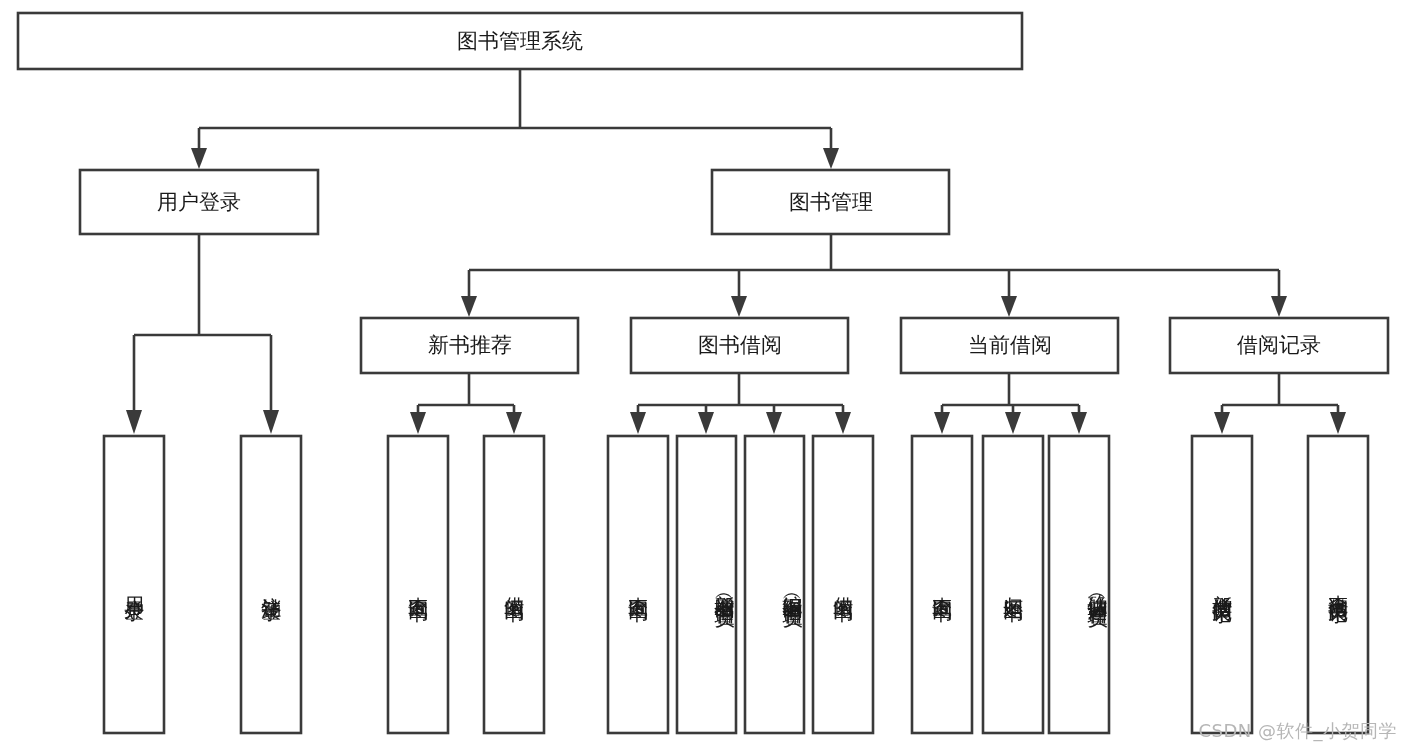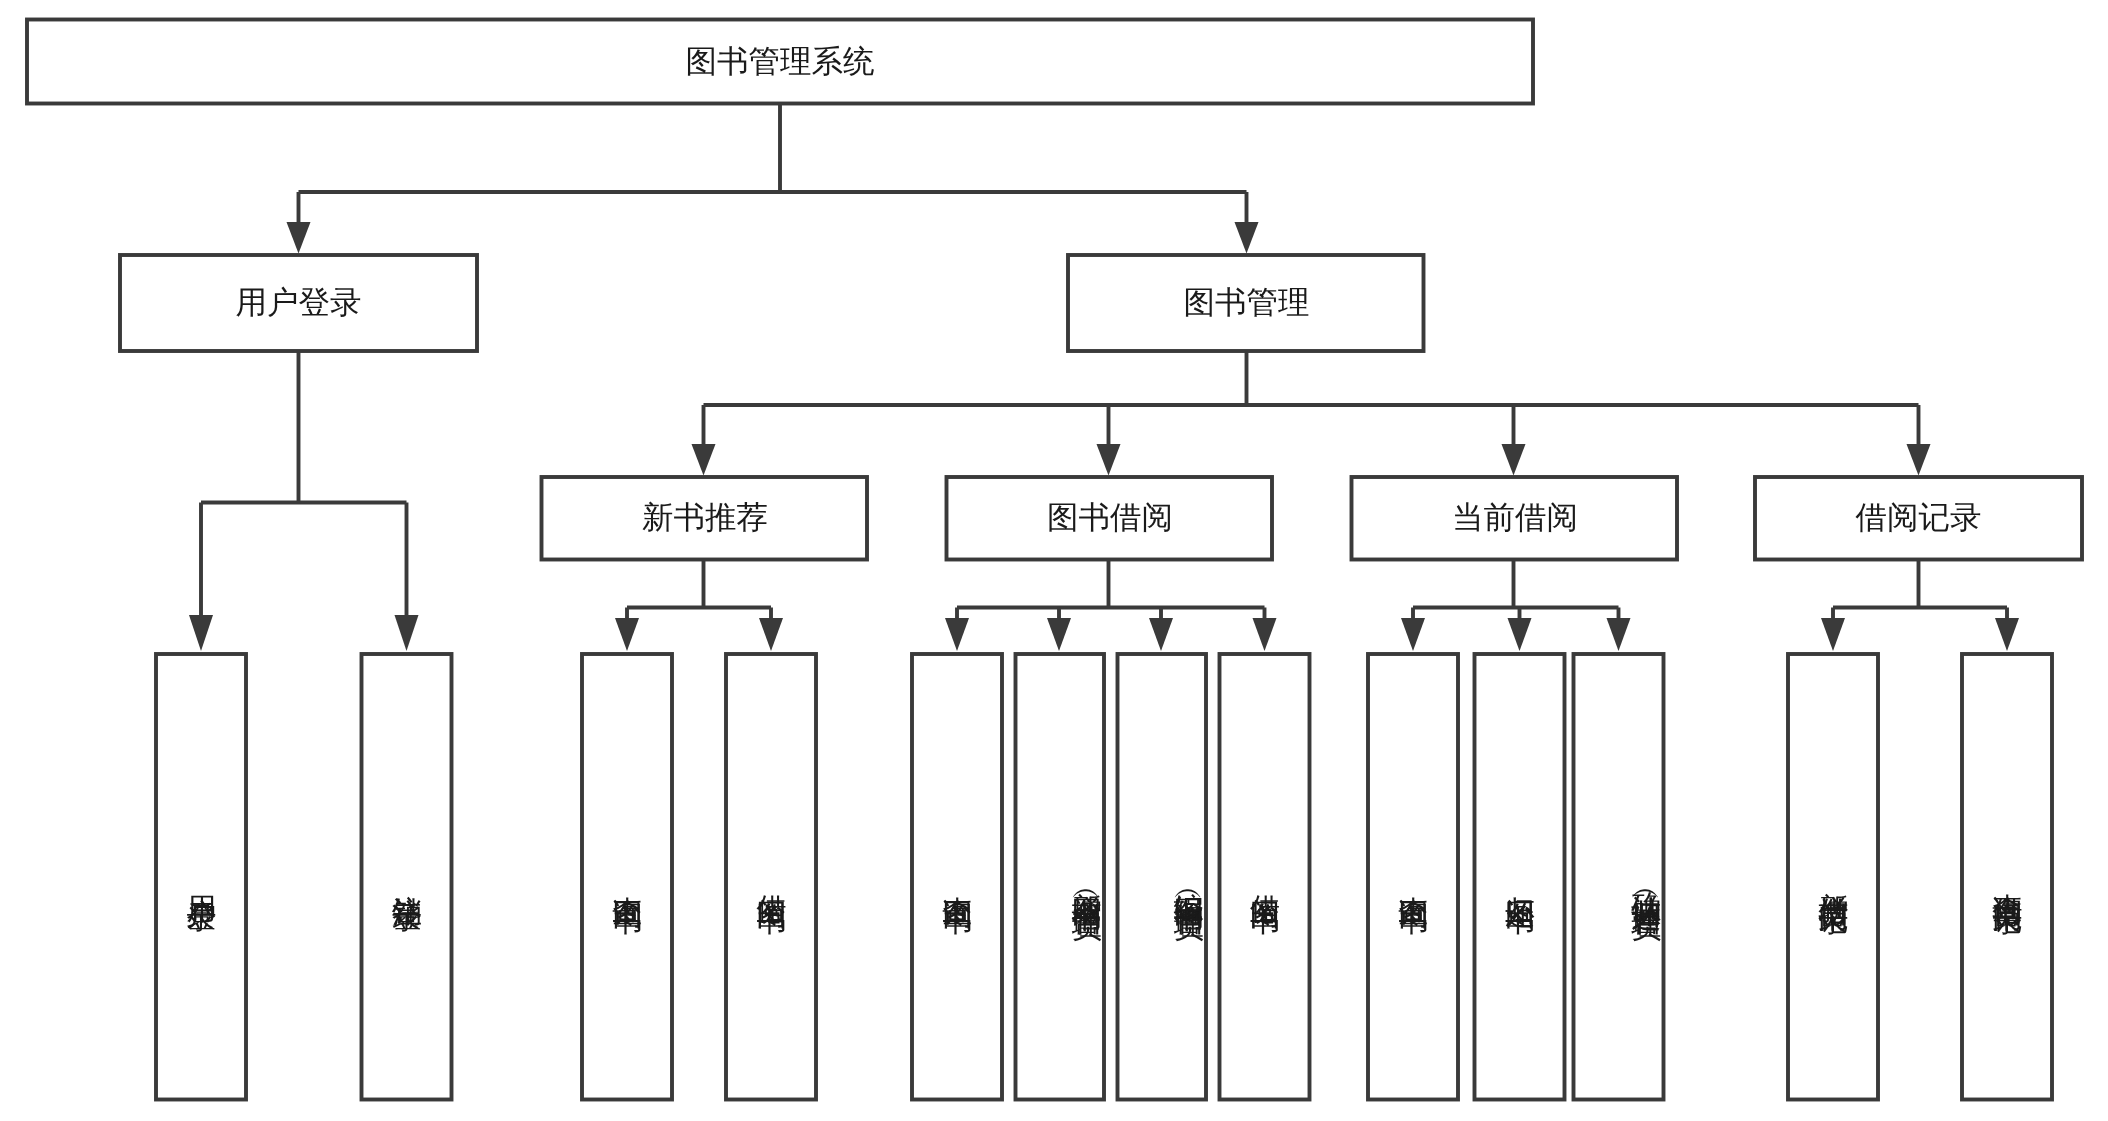--- a/index.html
+++ b/index.html
@@ -200,14 +200,15 @@
   <div class="leaf-label-wrap" style="left:912px; top:436px; width:60px; height:297px;">查询图书</div>
 
   <div class="leaf-label-wrap" style="left:983px; top:436px; width:60px; height:297px;">归还图书</div>
 
   <div class="leaf-label-wrap" style="left:1049px; top:436px; width:60px; height:297px; align-items:flex-start; padding-top:6px; box-sizing:border-box;">确认归还（管理员）</div>
 
   <div class="leaf-label-wrap" style="left:1192px; top:436px; width:60px; height:297px;">新增借阅记录</div>
 
   <div class="leaf-label-wrap" style="left:1308px; top:436px; width:60px; height:297px;">查询借阅记录</div>
 
+  <div class="watermark">CSDN @软件_小贺同学</div>
 
 </div>
 
 </body></html>

